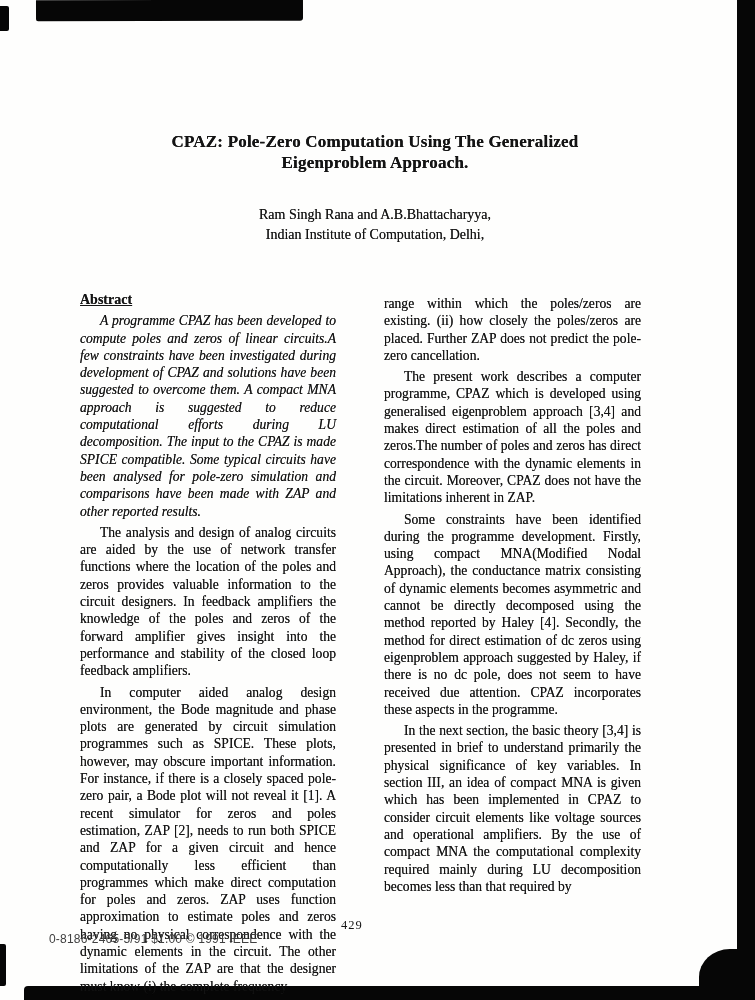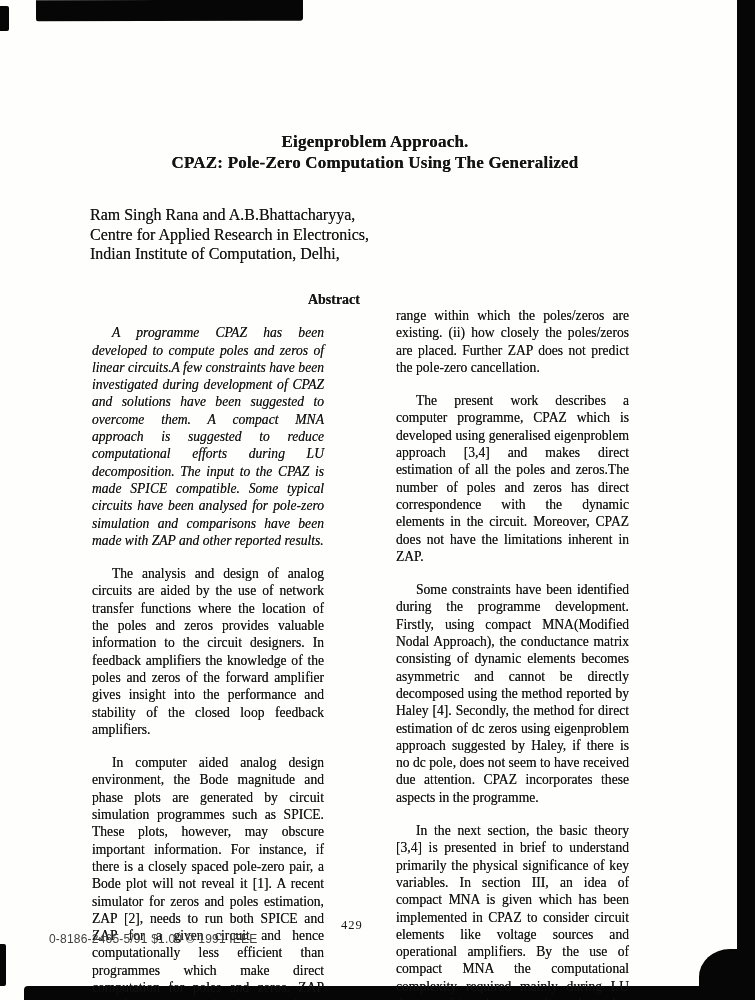--- a/index.html
+++ b/index.html
@@ -27,41 +27,42 @@
   
   .title-block {
     position: absolute; left: 90px; top: 131px; width: 570px;
     text-align: center;
     font-weight: bold; font-size: 17px; line-height: 21px;
     letter-spacing: 0.2px;
     text-shadow: 0 0 0.5px rgba(0,0,0,0.85);
   }
   .author-block {
     position: absolute; left: 90px; top: 205px; width: 570px;
-    text-align: left;
-    font-size: 16px; line-height: 19.5px;
+    text-align: center;
+    font-size: 14px; line-height: 19.5px;
     text-shadow: 0 0 0.4px rgba(0,0,0,0.7);
   }
 
   
   .col {
     position: absolute; top: 291px;
     font-size: 13.6px; line-height: 17.3px;
     text-align: justify;
     text-shadow: 0 0 0.4px rgba(0,0,0,0.7);
     hyphens: none;
   }
   .col-left  { left: 76px;  width: 264px; }
   .col-right { left: 380px; width: 265px; }
-  .col p { margin: 16px; }
+  .col p { margin: 4px; }
   .indent { text-indent: 20px; }
   .abstract-heading {
-    font-weight: bold; font-size: 14px; text-align: right;
-    position: relative; left: 20px;
+    font-weight: bold; font-size: 14px; text-align: left;
+    position: relative; left: 4px;
     margin: 0 0 1px 0;
+    text-decoration: underline;
   }
   .abstract-body { font-style: italic; }
   .intro-heading {
     font-weight: bold; font-size: 16px;
     margin: 7px 0 3px 0; text-indent: 18px;
     letter-spacing: 0.2px;
   }
 
   
   .page-number {
@@ -81,27 +82,26 @@
 <div class="page">
 
   <div class="mark mark-top-bar"></div>
   <div class="mark mark-top-left"></div>
   <div class="mark mark-right"></div>
   <div class="mark mark-bot-right"></div>
   <div class="mark mark-bottom"></div>
   <div class="mark mark-bot-left"></div>
 
   <div class="title-block">
+    <div>CPAZ: Pole-Zero Computation Using The Generalized</div>
     <div>Eigenproblem Approach.</div>
-    <div>CPAZ: Pole-Zero Computation Using The Generalized</div>
   </div>
 
   <div class="author-block">
     <div>Ram Singh Rana and A.B.Bhattacharyya,</div>
-    <div>Centre for Applied Research in Electronics,</div>
     <div>Indian Institute of Computation, Delhi,</div>
   </div>
 
   <div class="col col-left">
     <div class="abstract-heading">Abstract</div>
     <p class="abstract-body indent">A programme CPAZ has been developed to compute poles and zeros of linear circuits.A few constraints have been investigated during development of CPAZ and solutions have been suggested to overcome them. A compact MNA approach is suggested to reduce computational efforts during LU decomposition. The input to the CPAZ is made SPICE compatible. Some typical circuits have been analysed for pole-zero simulation and comparisons have been made with ZAP and other reported results.</p>
     <p class="indent">The analysis and design of analog circuits are aided by the use of network transfer functions where the location of the poles and zeros provides valuable information to the circuit designers. In feedback amplifiers the knowledge of the poles and zeros of the forward amplifier gives insight into the performance and stability of the closed loop feedback amplifiers.</p>
     <p class="indent">In computer aided analog design environment, the Bode magnitude and phase plots are generated by circuit simulation programmes such as SPICE. These plots, however, may obscure important information. For instance, if there is a closely spaced pole-zero pair, a Bode plot will not reveal it [1]. A recent simulator for zeros and poles estimation, ZAP [2], needs to run both SPICE and ZAP for a given circuit and hence computationally less efficient than programmes which make direct computation for poles and zeros. ZAP uses function approximation to estimate poles and zeros having no physical correspondence with the dynamic elements in the circuit. The other limitations of the ZAP are that the designer must know (i) the complete frequency</p>
   </div>
 

